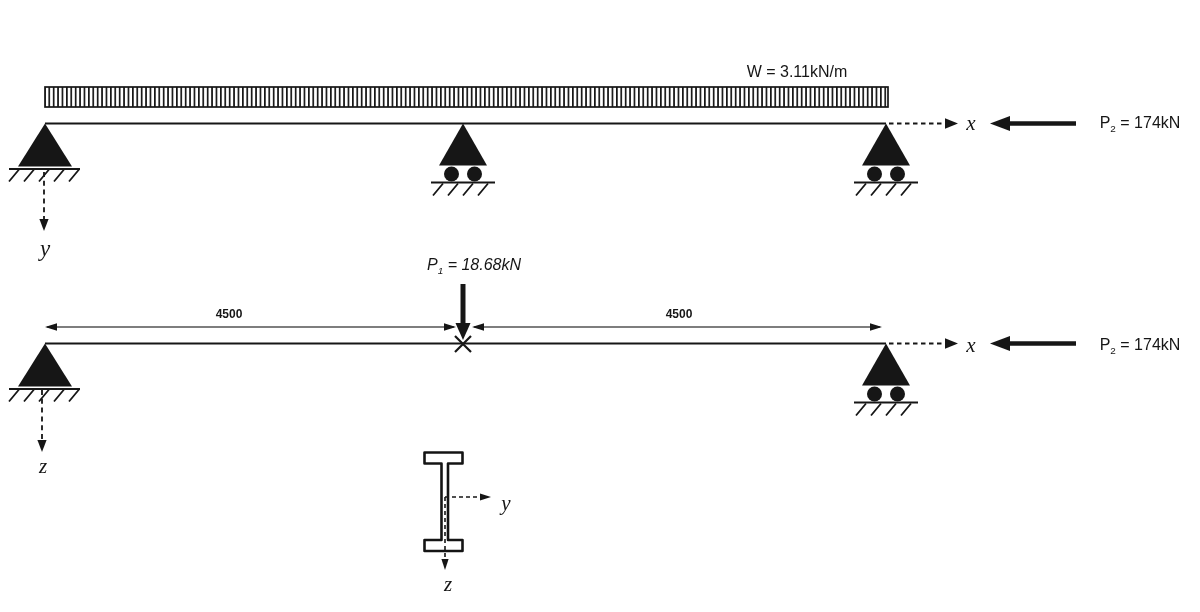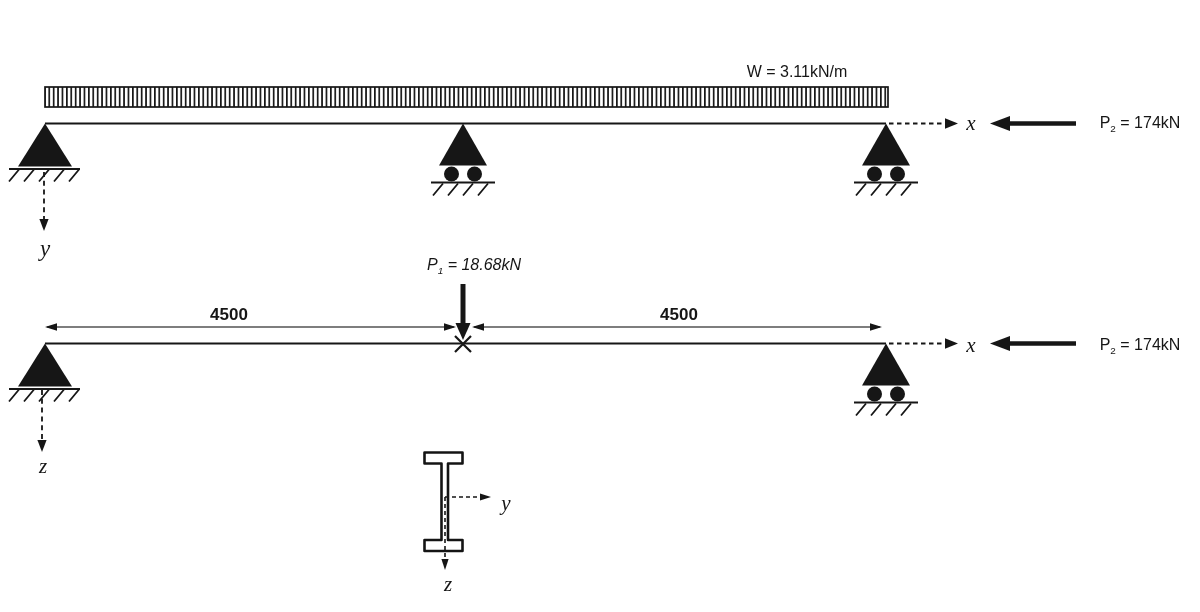--- a/index.html
+++ b/index.html
@@ -7,21 +7,21 @@
     position:relative; width:1200px; height:612px; background:#ffffff;
     font-family:"Liberation Sans","DejaVu Sans",sans-serif; color:#161616;
     overflow:hidden;
   }
   .stage svg { position:absolute; left:0; top:0; display:block; }
   .lbl {
     position:absolute; transform:translate(-50%,-50%);
     white-space:nowrap; font-size:16px; line-height:1; color:#161616;
   }
   .lbl sub { font-size:0.62em; line-height:0; }
-  .dim { font-weight:bold; font-size:17px; }
+  .dim { font-weight:bold; font-size:12px; }
   .math {
     font-family:"Liberation Serif","DejaVu Serif",serif;
     font-style:italic; font-size:21px;
   }
   .math-lg { font-size:23px; }
 </style>
 </head>
 <body>
 
 <div class="stage">

